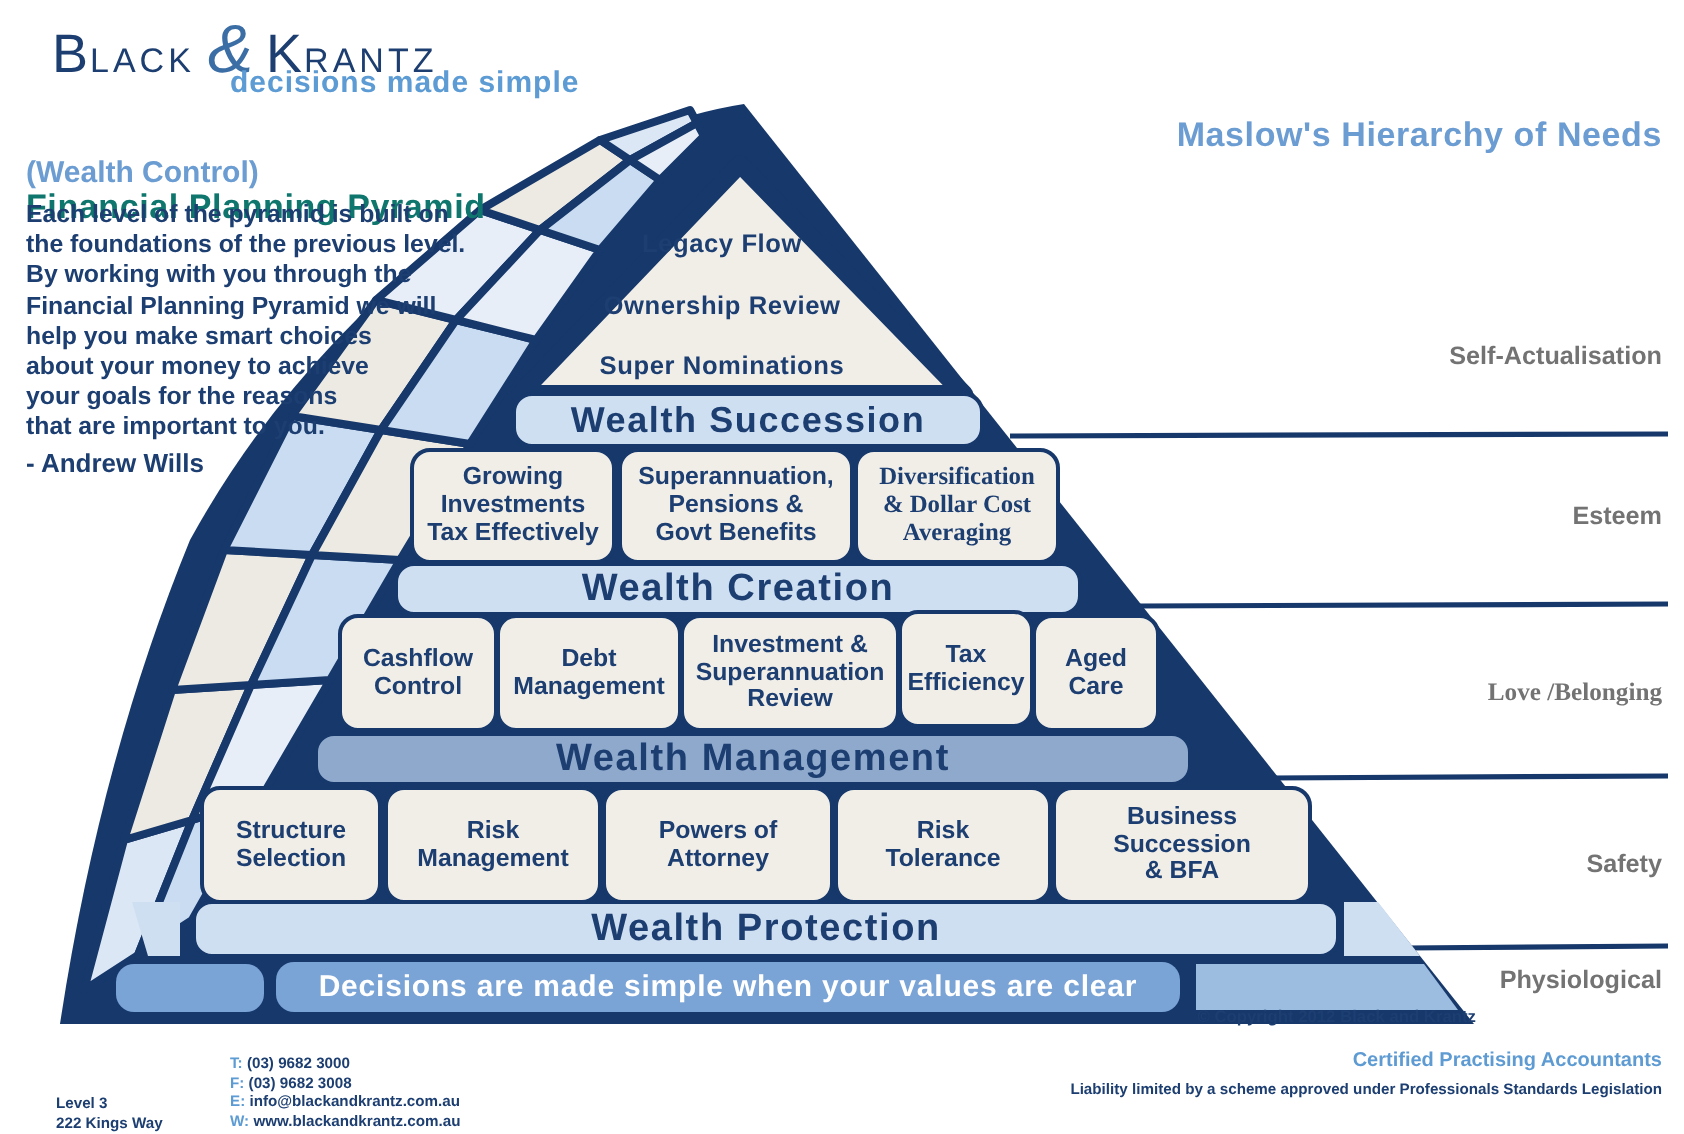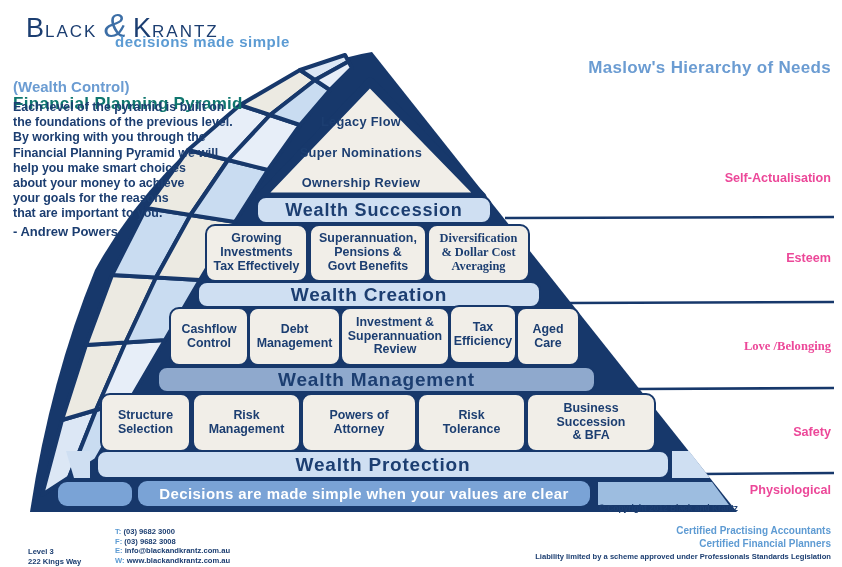--- a/index.html
+++ b/index.html
@@ -12,21 +12,21 @@
   .logo .sc{font-variant:small-caps;font-size:24px;letter-spacing:2px;}
   .logo .amp{font-size:34px;color:#3c6ea6;font-style:italic;padding:0 2px;}
   .tagline{left:115px;top:33px;color:#5c9bd3;font-size:15px;font-weight:bold;letter-spacing:.5px;}
   
   .lp-title{left:13px;top:58px;color:#0f766e;font-size:17px;font-weight:bold;letter-spacing:.3px;margin-top:36px;}
   .lp-sub{left:13px;top:78px;color:#6b9cd2;font-size:15px;font-weight:bold;}
   .lp-par{left:13px;top:100px;width:230px;color:#1c3e71;font-size:12.4px;font-weight:600;line-height:15.2px;white-space:pre-line;}
   .lp-attr{left:13px;top:224px;color:#1c3e71;font-size:13px;font-weight:bold;}
   
   .rp-title{right:11px;top:58px;color:#6b9cd2;font-size:17px;font-weight:bold;letter-spacing:.3px;text-align:right;}
-  .maslow{color:#ec4899;font-size:12.6px;font-weight:bold;text-align:right;right:11px;}
+  .maslow{color:#737373;font-size:12.6px;font-weight:bold;text-align:right;right:11px;}
   
   .band{display:flex;align-items:center;justify-content:center;color:#1c3e71;font-weight:bold;
         background:#cfdff2;border:2.5px solid #17386b;border-radius:10px;letter-spacing:.8px;}
   .box{display:flex;align-items:center;justify-content:center;text-align:center;
        background:#f1eee8;border:2.5px solid #17386b;border-radius:10px;
        color:#1c3e71;font-size:12.4px;font-weight:600;line-height:13.8px;white-space:pre-line;}
   .toptext{display:flex;flex-direction:column;justify-content:space-between;text-align:center;
        color:#1c3e71;font-size:12.8px;font-weight:600;letter-spacing:.3px;}
   .banner{display:flex;align-items:center;justify-content:center;background:#7aa3d6;border-radius:9px;
        color:#ffffff;font-size:15px;font-weight:600;letter-spacing:.4px;}
@@ -90,33 +90,33 @@
   <div class="abs lp-title">Financial Planning Pyramid</div>
   <div class="abs lp-sub">(Wealth Control)</div>
   <div class="abs lp-par">Each level of the pyramid is built on
 the foundations of the previous level.
 By working with you through the
 Financial Planning Pyramid we will
 help you make smart choices
 about your money to achieve
 your goals for the reasons
 that are important to you.</div>
-  <div class="abs lp-attr">- Andrew Powers</div>
+  <div class="abs lp-attr">- Andrew Wills</div>
 
   <div class="abs rp-title">Maslow's Hierarchy of Needs</div>
   <div class="abs maslow" style="top:171px;">Self-Actualisation</div>
   <div class="abs maslow" style="top:251px;">Esteem</div>
   <div class="abs maslow" style="top:339px;font-family:Liberation Serif, serif;">Love /Belonging</div>
   <div class="abs maslow" style="top:425px;">Safety</div>
   <div class="abs maslow" style="top:483px;">Physiological</div>
 
   <div class="abs toptext" style="left:276px;top:114px;width:170px;height:76px;">
     <span>Legacy Flow</span>
+    <span>Ownership Review</span>
     <span>Super Nominations</span>
-    <span>Ownership Review</span>
   </div>
 
   <div class="abs band" style="left:256px;top:196px;width:232px;height:24px;font-size:18px;">Wealth Succession</div>
 
   <div class="abs box" style="left:205px;top:224px;width:99px;height:54px;">Growing
 Investments
 Tax Effectively</div>
   <div class="abs box" style="left:309px;top:224px;width:114px;height:54px;">Superannuation,
 Pensions &amp;
 Govt Benefits</div>
@@ -166,17 +166,16 @@
     <div>ABN 93 922 716 306</div>
   </div>
   <div class="abs ft" style="left:115px;top:527px;">
     <div><span class="pre">T:</span> <span>(03) 9682 3000</span></div>
     <div><span class="pre">F:</span> <span>(03) 9682 3008</span></div>
     <div><span class="pre">E:</span> <span>info@blackandkrantz.com.au</span></div>
     <div><span class="pre">W:</span> <span>www.blackandkrantz.com.au</span></div>
   </div>
   <div class="abs" style="right:11px;top:525px;">
     <div class="certs">Certified Practising Accountants</div>
-    <div class="certs">Certified Financial Planners</div>
     <div class="liab">Liability limited by a scheme approved under Professionals Standards Legislation</div>
   </div>
 
 </div>
 
 </body></html>

